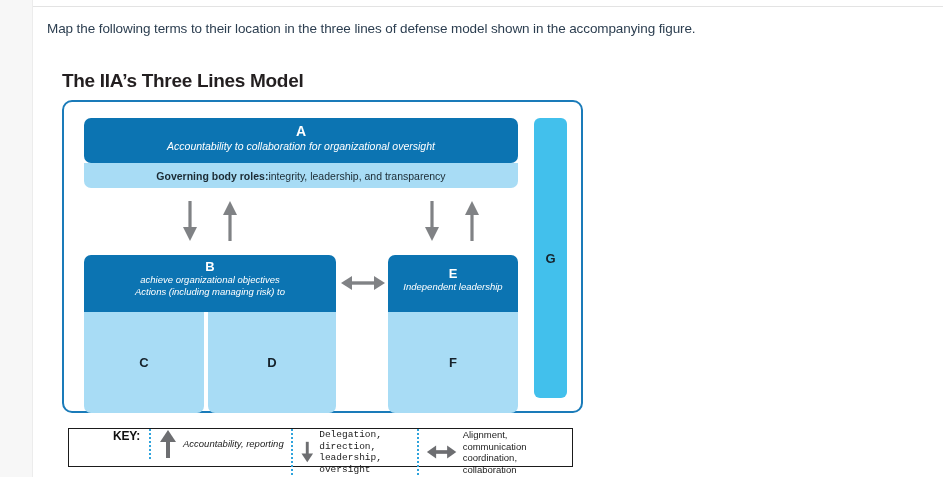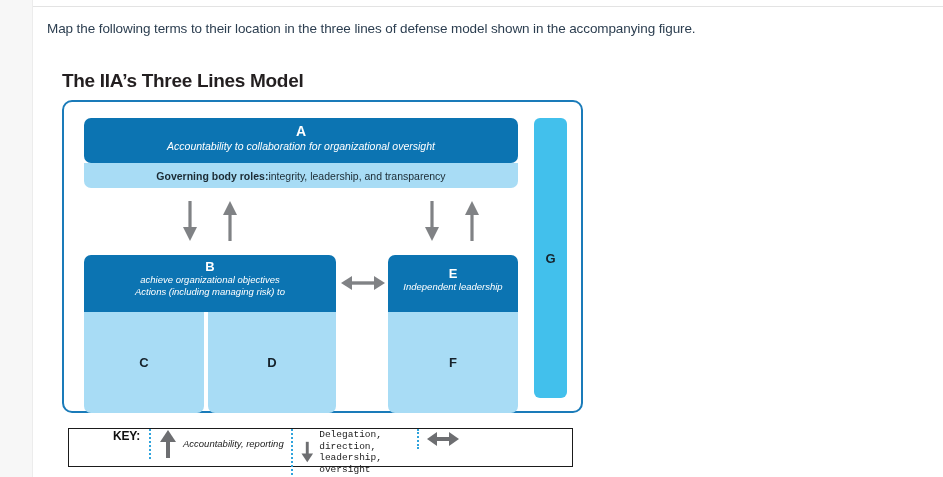--- a/index.html
+++ b/index.html
@@ -355,17 +355,21 @@
         <div>leadership, oversight</div>
       </div>
     </div>
 
     <div class="key-item i3">
       <svg width="34" height="20" viewBox="0 0 34 20">
         <line x1="8" y1="10" x2="26" y2="10" stroke="#6D6E71" stroke-width="4"></line>
         <polygon points="1,10 11,3 11,17" fill="#6D6E71"></polygon>
         <polygon points="33,10 23,3 23,17" fill="#6D6E71"></polygon>
       </svg>
+      <div class="ktext">
+        <div>Alignment, communication</div>
+        <div>coordination, collaboration</div>
+      </div>
     </div>
 
   </div>
 
 </div>
 
 </body></html>

